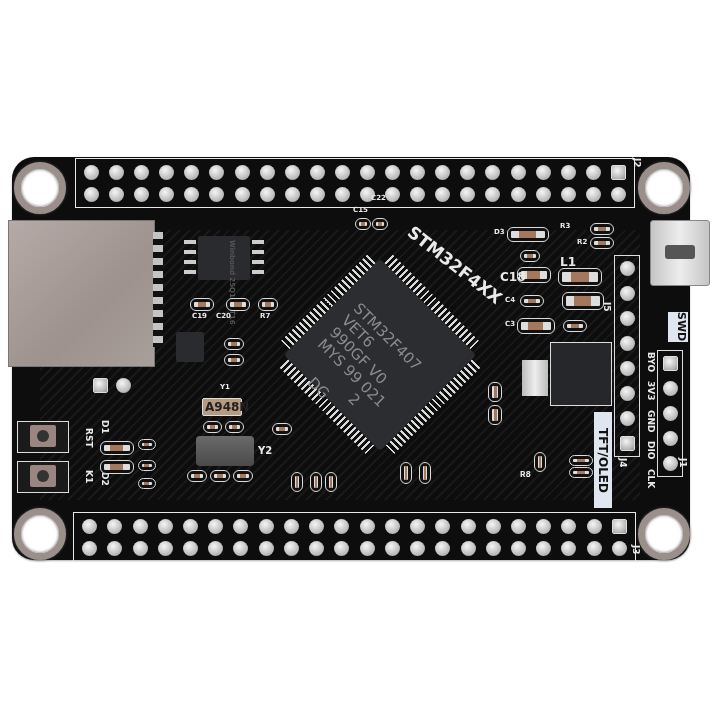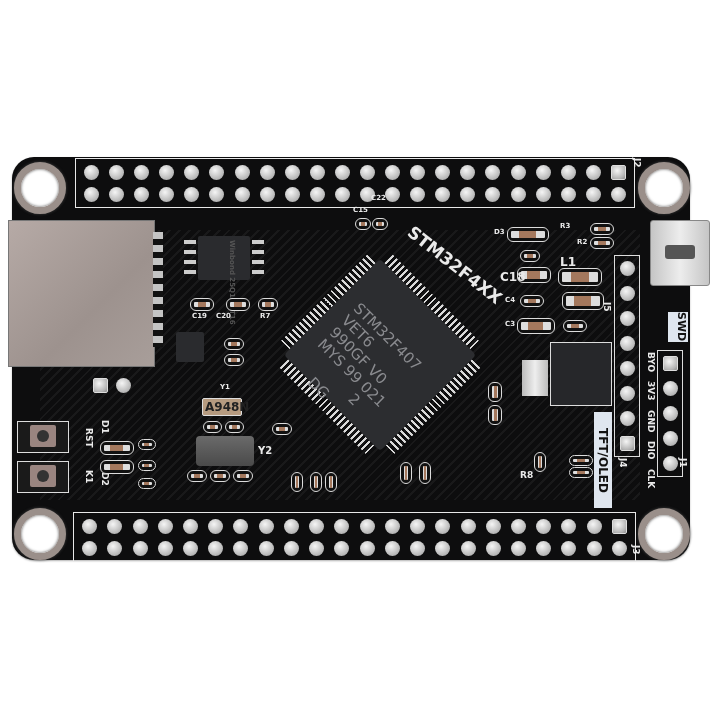--- a/index.html
+++ b/index.html
@@ -264,13 +264,13 @@
 <div class="silk" style="left:577px;top:238px;font-size:7px;">R2</div>
 <div class="silk" style="left:560px;top:255px;font-size:12px;">L1</div>
 <div class="silk" style="left:500px;top:270px;font-size:12px;">C18</div>
 <div class="silk" style="left:505px;top:296px;font-size:7px;">C4</div>
 <div class="silk" style="left:505px;top:320px;font-size:7px;">C3</div>
 <div class="silk" style="left:192px;top:312px;font-size:7px;">C19</div>
 <div class="silk" style="left:216px;top:312px;font-size:7px;">C20</div>
 <div class="silk" style="left:260px;top:312px;font-size:7px;">R7</div>
 <div class="silk" style="left:220px;top:383px;font-size:7px;">Y1</div>
 <div class="silk" style="left:258px;top:445px;font-size:10px;">Y2</div>
-<div class="silk" style="left:520px;top:470px;font-size:9px;">R8</div>
+<div class="silk" style="left:520px;top:470px;font-size:9px;font-family:Liberation Mono, monospace;">R8</div>
 
 </body></html>

